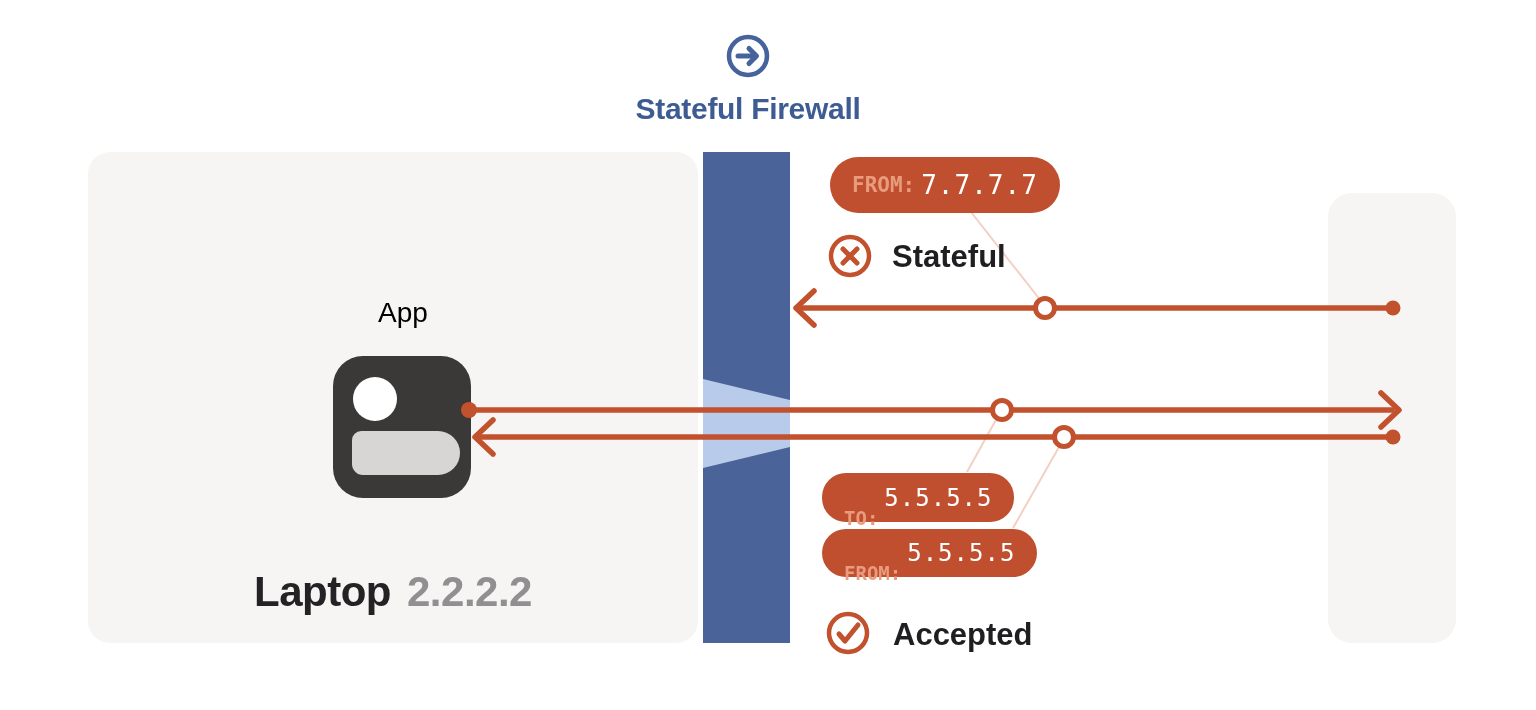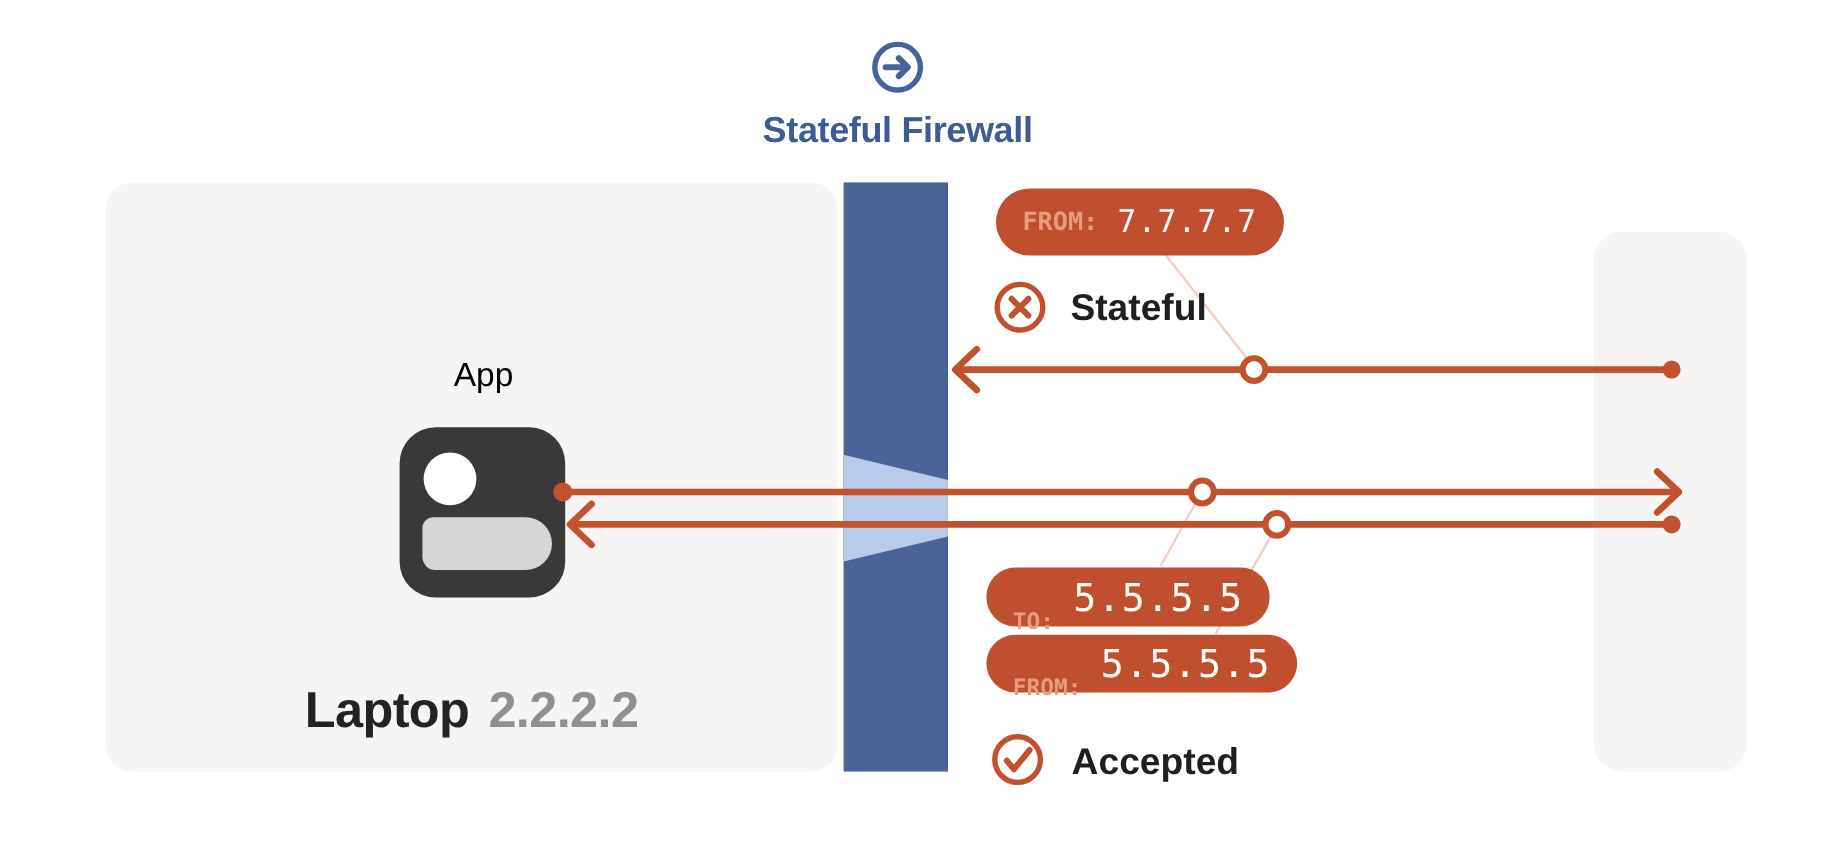--- a/index.html
+++ b/index.html
@@ -51,32 +51,32 @@
   
   .overlay{position:absolute;left:0;top:0;width:1536px;height:710px;z-index:5;pointer-events:none;}
   .trapezoid{fill:var(--bar-light);}
   .connector{stroke:var(--accent-soft);stroke-width:2;fill:none;}
   .flow-line{stroke:var(--accent);stroke-width:5.5;fill:none;stroke-linecap:round;}
   .chevron{stroke:var(--accent);stroke-width:5.5;fill:none;stroke-linecap:round;stroke-linejoin:round;}
   .dot{fill:var(--accent);}
   .ring{fill:#ffffff;stroke:var(--accent);stroke-width:5;}
 
   
-  .badge{position:absolute;z-index:10;display:flex;align-items:baseline;gap:16px;
+  .badge{position:absolute;z-index:10;display:flex;align-items:baseline;gap:6px;
          background:var(--badge-bg);border-radius:28px;padding:0 22px;
          font-family:"DejaVu Sans Mono", monospace;}
   .badge .prefix{color:var(--badge-prefix);font-weight:700;}
   .badge .ip{color:#ffffff;font-weight:500;letter-spacing:1px;}
   .badge-from-7{left:830px;top:157px;height:56px;align-items:center;}
   .badge-from-7 .prefix{font-size:21px;}
   .badge-from-7 .ip{font-size:26px;}
   .badge-to-5{left:822px;top:473px;height:49px;align-items:center;border-radius:24px;}
   .badge-from-5{left:822px;top:529px;height:48px;align-items:center;border-radius:24px;}
   .badge-to-5 .prefix,.badge-from-5 .prefix{font-size:19px;margin-top:40px;}
-  .badge-to-5 .ip,.badge-from-5 .ip{font-size:32px;}
+  .badge-to-5 .ip,.badge-from-5 .ip{font-size:24px;}
 
   
   .status-icon{position:absolute;width:44px;height:44px;z-index:10;}
   .icon-rejected{left:828px;top:234px;}
   .icon-accepted{left:826px;top:611px;}
   .status-label{position:absolute;z-index:10;font-size:31px;font-weight:700;color:var(--text-dark);white-space:nowrap;}
   .label-rejected{left:892px;top:239px;}
   .label-accepted{left:893px;top:617px;}
 </style>
 </head>

